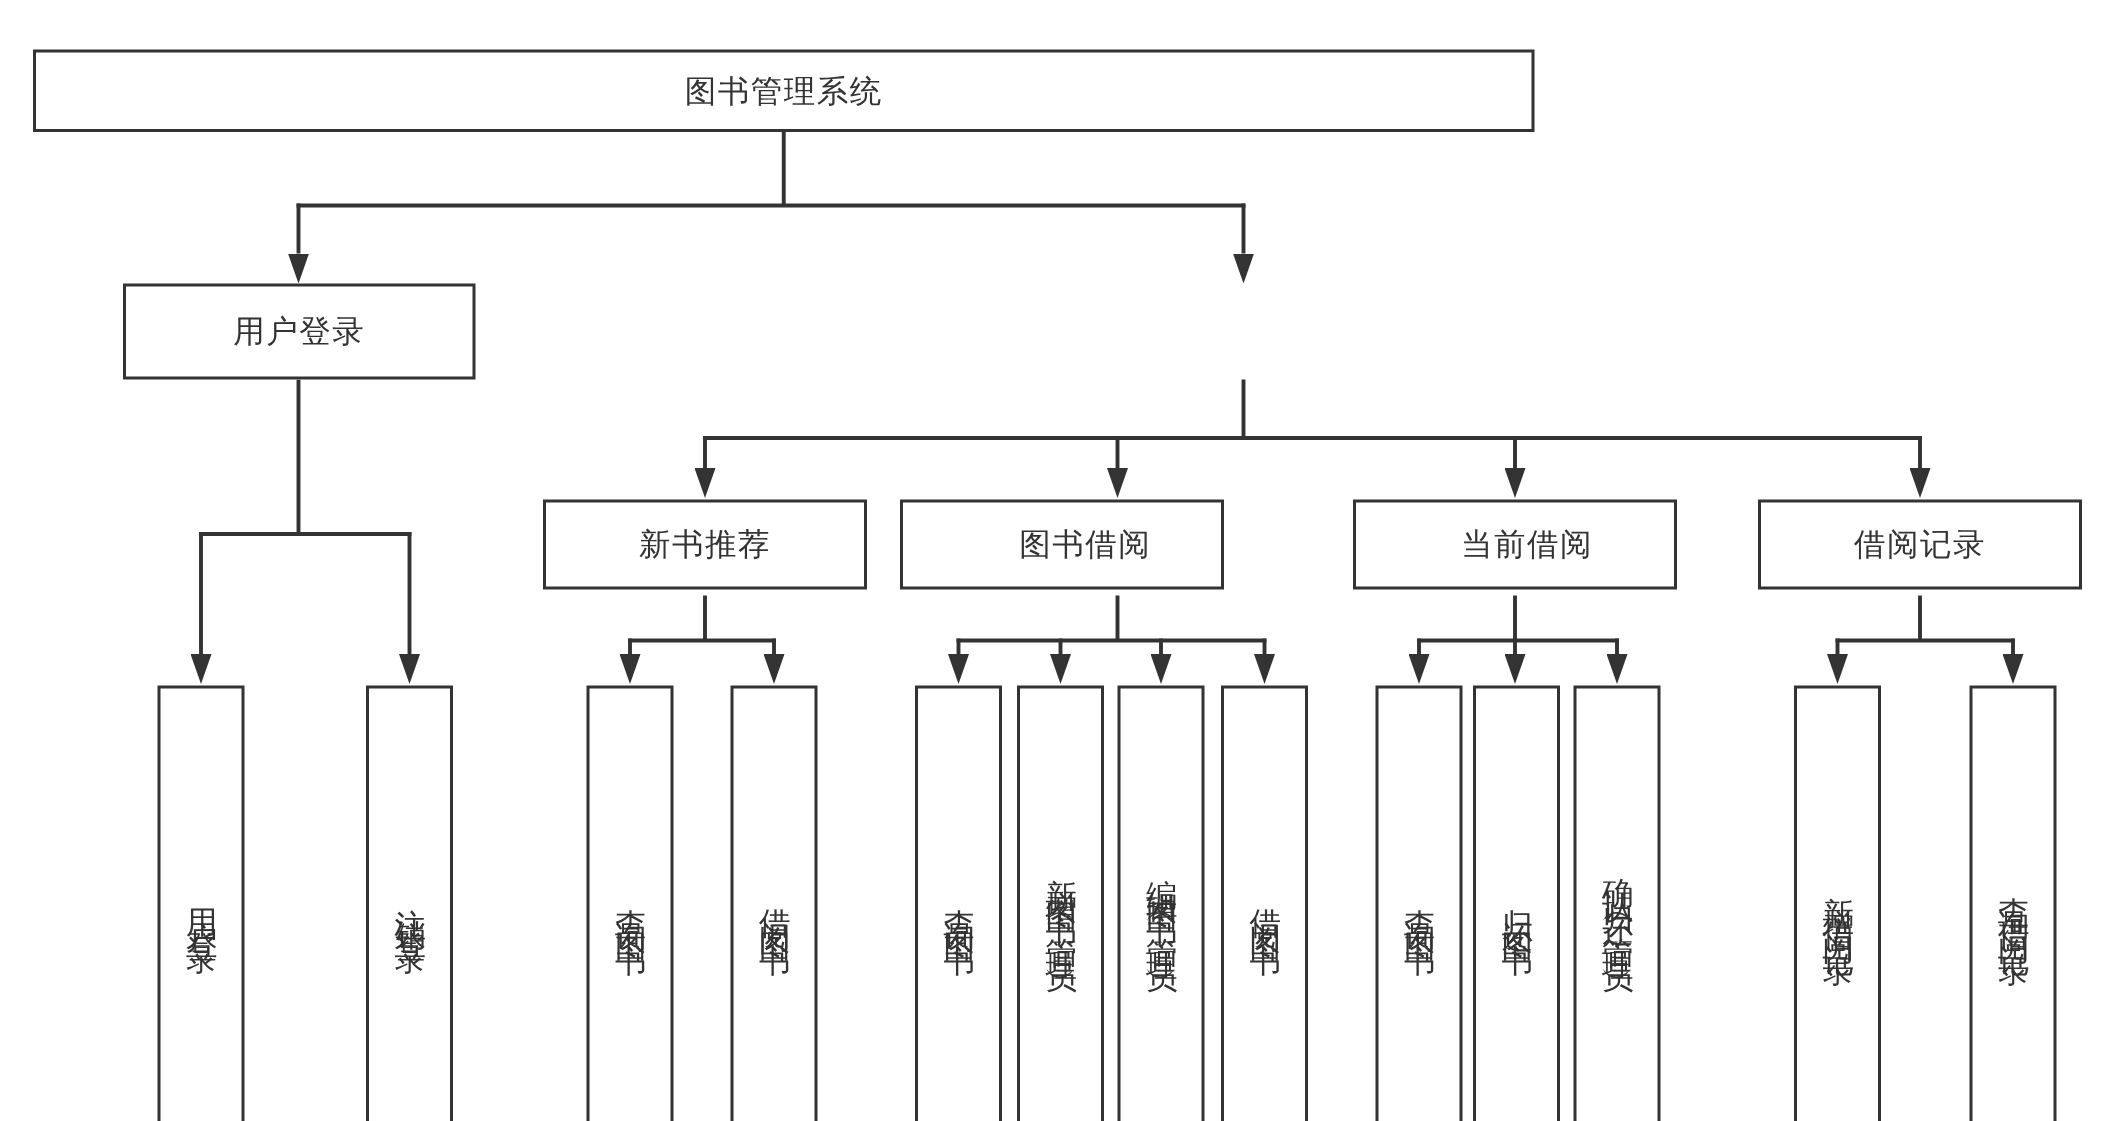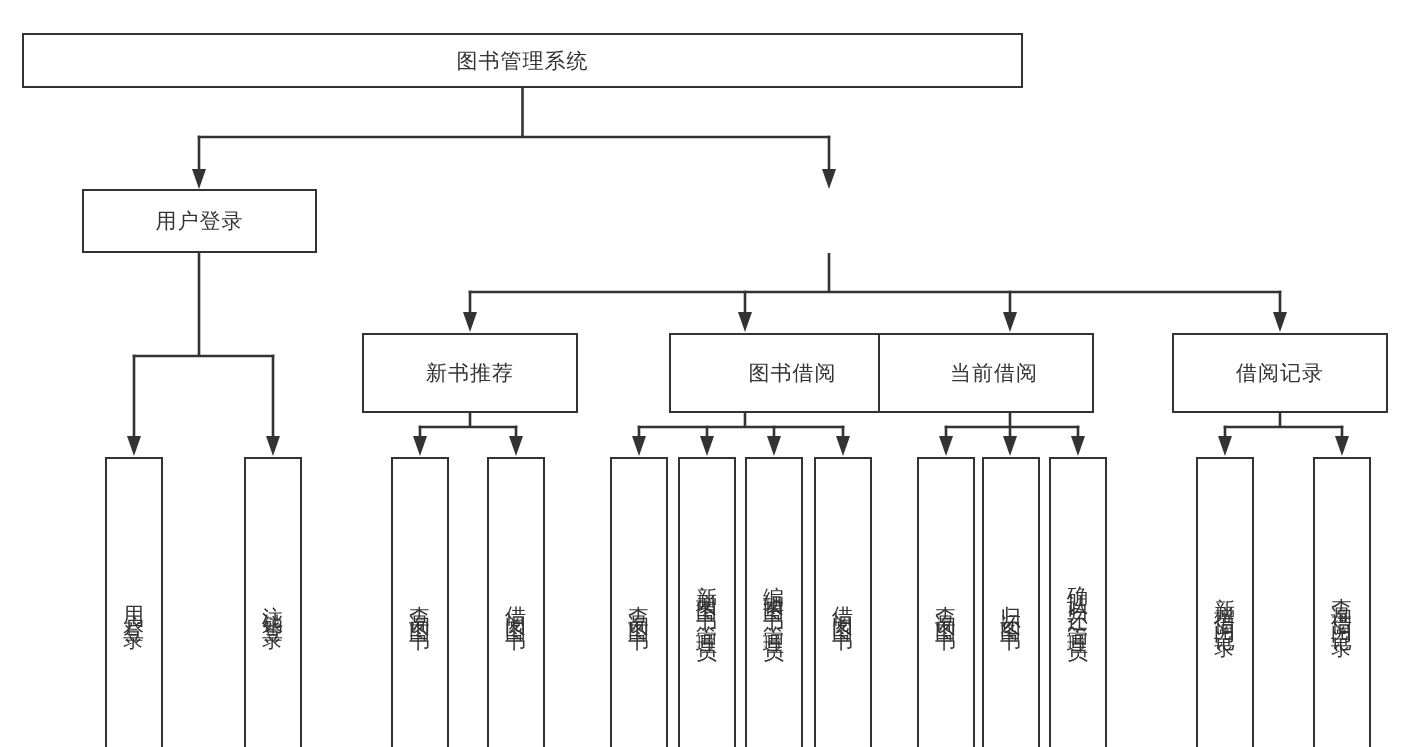--- a/index.html
+++ b/index.html
@@ -28,21 +28,21 @@
     align-items: center;
     justify-content: center;
     font-size: 21px;
     letter-spacing: 1px;
     color: #333333;
     z-index: 2;
     white-space: nowrap;
   }
   .root  { left: 22px;  top: 13px;  width: 1001px; height: 55px; }
   .lvl1  { top: 169px; width: 235px; height: 64px; }
-  .lvl2  { top: 313px; width: 216px; height: 80px; text-align: center; }
+  .lvl2  { top: 313px; width: 216px; height: 60px; text-align: center; }
   .leaf {
     top: 437px;
     width: 58px;
     height: 296px;
     writing-mode: vertical-rl;
     text-orientation: mixed;
     letter-spacing: 8px;
     white-space: normal;
     line-height: 1;
   }
@@ -110,22 +110,22 @@
       <path d="M1225 405.7 V416" marker-end="url(#arw)"></path>
       <path d="M1342 405.7 V416" marker-end="url(#arw)"></path>
     </g>
   </svg>
 
   <div class="node root">图书管理系统</div>
 
   <div class="node lvl1" style="left:82px;">用户登录</div>
 
   <div class="node lvl2" style="left:362px;">新书推荐</div>
-  <div class="node lvl2" style="left:669px;padding-left:31px;">图书借阅</div>
-  <div class="node lvl2" style="left:878px;padding-left:16px;">当前借阅</div>
+  <div class="node lvl2" style="left:600px;padding-left:31px;">图书借阅</div>
+  <div class="node lvl2" style="left:902px;padding-left:16px;">当前借阅</div>
   <div class="node lvl2" style="left:1172px;">借阅记录</div>
 
   <div class="node leaf" style="left:105px;">用户登录</div>
   <div class="node leaf" style="left:244px;">注销登录</div>
 
   <div class="node leaf" style="left:391px;">查询图书</div>
   <div class="node leaf" style="left:487px;">借阅图书</div>
 
   <div class="node leaf" style="left:610px;">查询图书</div>
   <div class="node leaf" style="left:678px;">新增图书（管理员）</div>

